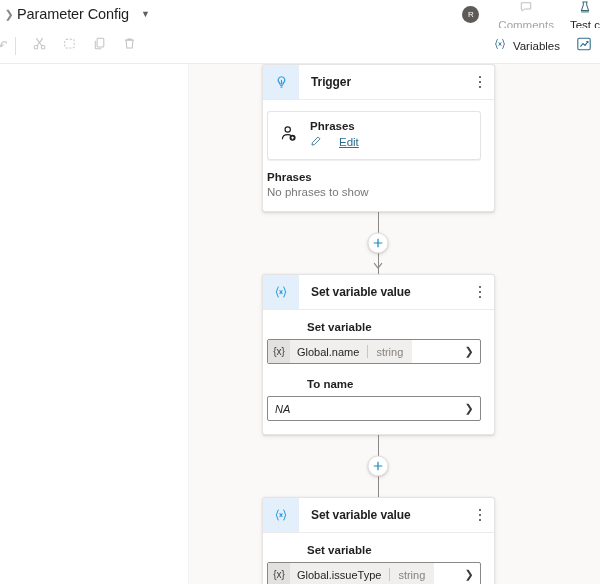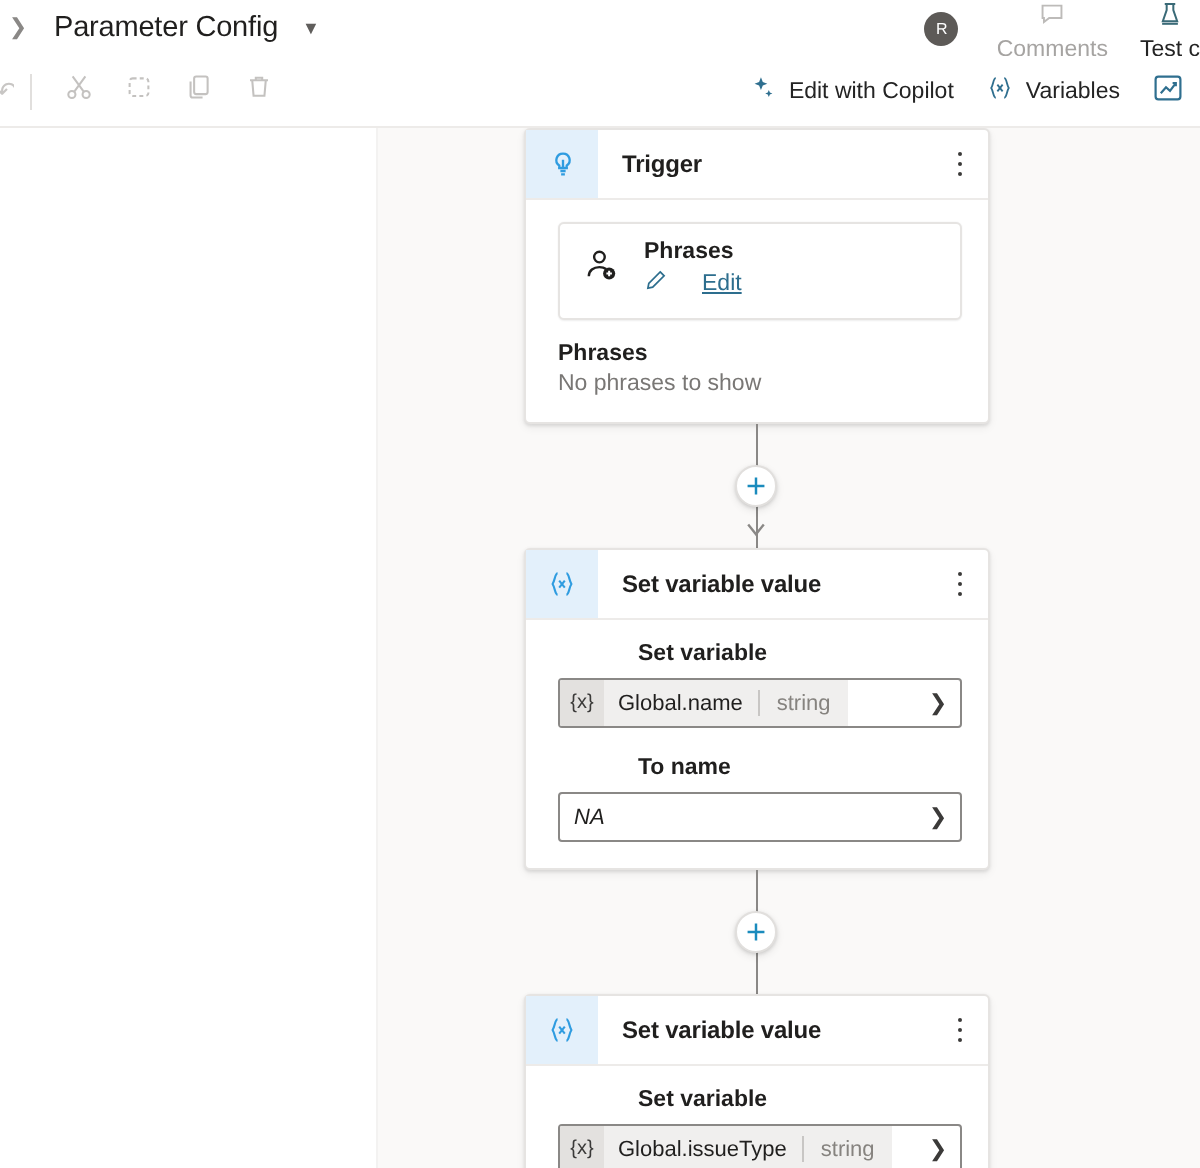--- a/index.html
+++ b/index.html
@@ -17,21 +17,21 @@
     position: absolute; left: 0; top: 0; width: 600px; height: 28px;
     background: #ffffff;
     display: flex; align-items: center;
   }
   .bc-chevron {
     width: 14px; margin-left: 2px;
     color: #8a8886; font-size: 11px; text-align: center; line-height: 1;
   }
   .page-title {
     font-size: 14.5px; color: #201f1e; letter-spacing: -0.1px;
-    margin-left: 11px; white-space: nowrap;
+    margin-left: 1px; white-space: nowrap;
   }
   .title-caret {
     margin-left: 12px; color: #605e5c; font-size: 9px; line-height: 1;
   }
   .titlebar-right {
     position: absolute; right: 0; top: 0; height: 28px;
     display: flex; align-items: center; gap: 0px;
   }
   .avatar {
     width: 17px; height: 17px; border-radius: 50%;
@@ -118,21 +118,21 @@
     padding-left: 12px; letter-spacing: -0.1px;
   }
   .kebab {
     width: 28px; display: flex; align-items: center; justify-content: center;
   }
   .kebab span {
     display: block; width: 2.5px; height: 2.5px; border-radius: 50%;
     background: #3b3a39; margin: 1.3px 0;
   }
   .kebab-inner { display: flex; flex-direction: column; align-items: center; }
-  .node-body { padding: 11px 13px 13px 16px; }
+  .node-body { padding: 11px 13px 13px 4px; }
 
   
   .phrases-card {
     display: flex; align-items: center; gap: 10px;
     border: 1px solid #e6e4e2; border-radius: 3px;
     background: #ffffff; padding: 8px 10px;
     box-shadow: 0 0.3px 0.9px rgba(0,0,0,0.07);
   }
   .phrases-card .txt { display: flex; flex-direction: column; gap: 1px; }
   .phrases-card .h { font-size: 11.5px; font-weight: bold; color: #201f1e; }
@@ -271,29 +271,20 @@
         <span>
           <svg width="15" height="15" viewBox="0 0 16 16" fill="none" stroke="#c4c2c0" stroke-width="1.1">
             <path d="M3.2 4.4h9.6M6.3 4.3V3.1h3.4v1.2"></path>
             <path d="M4.4 4.6l.7 8.1h5.8l.7-8.1"></path>
           </svg>
         </span>
       </div>
     </div>
 
     <div class="toolbar-right">
-      <div class="tr-item">
-        <span>
-          <svg width="14" height="14" viewBox="0 0 16 16" fill="#2f6f8f">
-            <path d="M7.4 1.9l1.05 2.6 2.6 1.05-2.6 1.05L7.4 9.2 6.35 6.6 3.75 5.55l2.6-1.05z"></path>
-            <path d="M11.9 9.1l.6 1.45 1.45.6-1.45.6-.6 1.45-.6-1.45-1.45-.6 1.45-.6z"></path>
-          </svg>
-        </span>
-        <span class="lbl">Edit with Copilot</span>
-      </div>
 
       <div class="tr-item">
         <span>
           <svg width="14" height="14" viewBox="0 0 16 16" fill="none" stroke="#2f6f8f" stroke-width="1.05">
             <path d="M5.6 2.4C4.2 2.4 4.2 6 3 8c1.2 2 1.2 5.6 2.6 5.6"></path>
             <path d="M10.4 2.4c1.4 0 1.4 3.6 2.6 5.6-1.2 2-1.2 5.6-2.6 5.6"></path>
             <path d="M6.5 6.1l3 3.8M9.5 6.1l-3 3.8"></path>
           </svg>
         </span>
         <span class="lbl">Variables</span>

